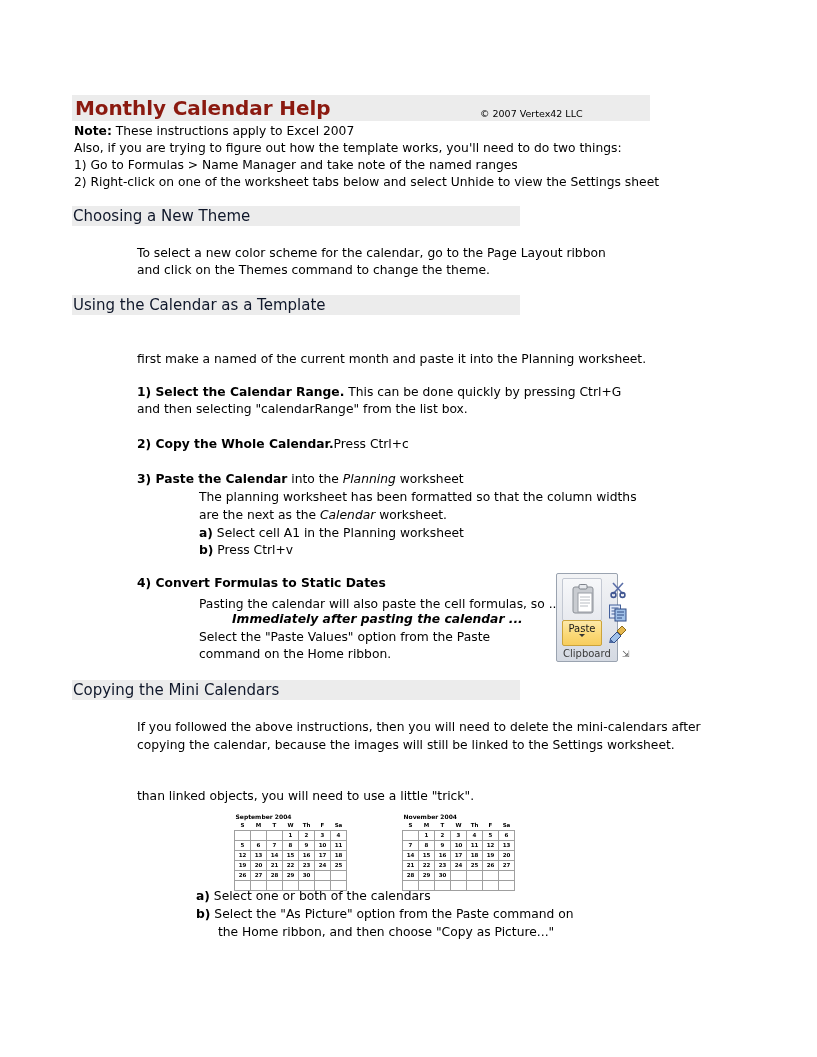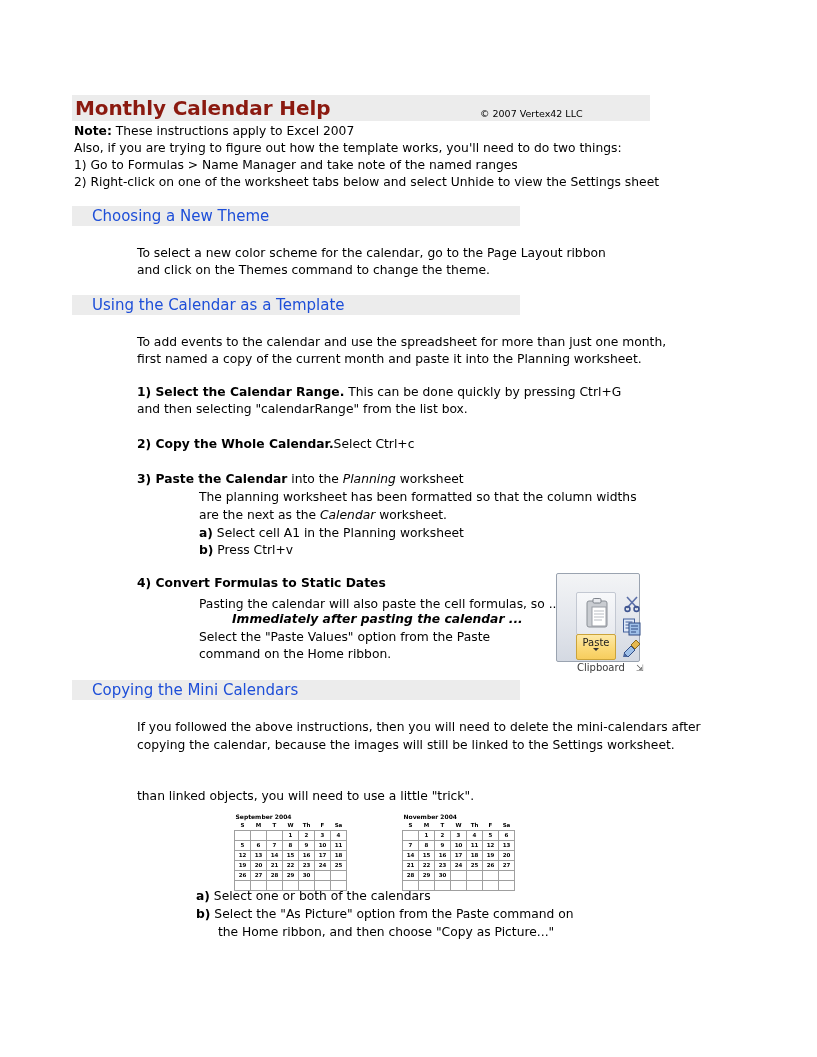--- a/index.html
+++ b/index.html
@@ -65,48 +65,48 @@
   .intro b { font-weight: bold; }
 
   
   .sec-head {
     position: absolute;
     left: 72px;
     background: #ececec;
     height: 20px;
     font-size: 15px;
     line-height: 20px;
-    padding-left: 20px;
+    padding-left: 1px;
     box-sizing: border-box;
     white-space: nowrap;
-    color: #1d4ed8;
+    color: #0f172a;
   }
 
   
   .para {
     position: absolute;
     font-size: 12.3px;
     line-height: 17.5px;
     white-space: nowrap;
   }
   .para b { font-weight: bold; }
   .para i { font-style: italic; }
 
   
   .clipboard-group {
     position: absolute;
     left: 556px;
     top: 573px;
-    width: 84px;
+    width: 62px;
     height: 89px;
     background: linear-gradient(to bottom, #f3f4f6 0%, #e3e6ec 55%, #d4d9e2 100%);
     border: 1px solid #9aa3b0;
     border-radius: 2px;
     box-sizing: border-box;
-    padding: 18px;
+    padding: 4px;
   }
   .cb-inner {
     position: relative;
     width: 100%;
     height: 100%;
   }
   .cb-paste-btn {
     position: absolute;
     left: 1px; top: 0px;
     width: 40px; height: 43px;
@@ -218,30 +218,29 @@
     <div>2) Right-click on one of the worksheet tabs below and select Unhide to view the Settings sheet</div>
   </div>
 
   <div class="sec-head" style="top:206px; width:448px;">Choosing a New Theme</div>
 
   <div class="para" style="left:137px; top:245px;">To select a new color scheme for the calendar, go to the Page Layout ribbon</div>
   <div class="para" style="left:137px; top:262px;text-align:center;">and click on the Themes command to change the theme.</div>
 
   <div class="sec-head" style="top:295px; width:448px;">Using the Calendar as a Template</div>
 
-  <div class="para" style="left:137px; top:334px;">To add events to the calendar and use the spreadsheet for more than just one month,</div>
-  <div class="para" style="left:137px; top:351px;">first named a copy of the current month and paste it into the Planning worksheet.</div>
+  <div class="para" style="left:137px; top:351px;">first make a named of the current month and paste it into the Planning worksheet.</div>
 
   <div class="para" style="left:137px; top:384px;">
     <b>1) Select the Calendar Range.</b><span> This can be done quickly by pressing Ctrl+G</span>
   </div>
   <div class="para" style="left:137px; top:401px;">and then selecting "calendarRange" from the list box.</div>
 
   <div class="para" style="left:137px; top:436px;">
-    <b>2) Copy the Whole Calendar.</b><span>Select Ctrl+c</span>
+    <b>2) Copy the Whole Calendar.</b><span>Press Ctrl+c</span>
   </div>
 
   <div class="para" style="left:137px; top:471px;">
     <b>3) Paste the Calendar</b><span> into the </span><i>Planning</i><span>  worksheet</span>
   </div>
   <div class="para" style="left:199px; top:489px;">The planning worksheet has been formatted so that the column widths</div>
   <div class="para" style="left:199px; top:507px;">
     <span>are the next as the </span><i>Calendar</i><span> worksheet.</span>
   </div>
   <div class="para" style="left:199px; top:525px;">

